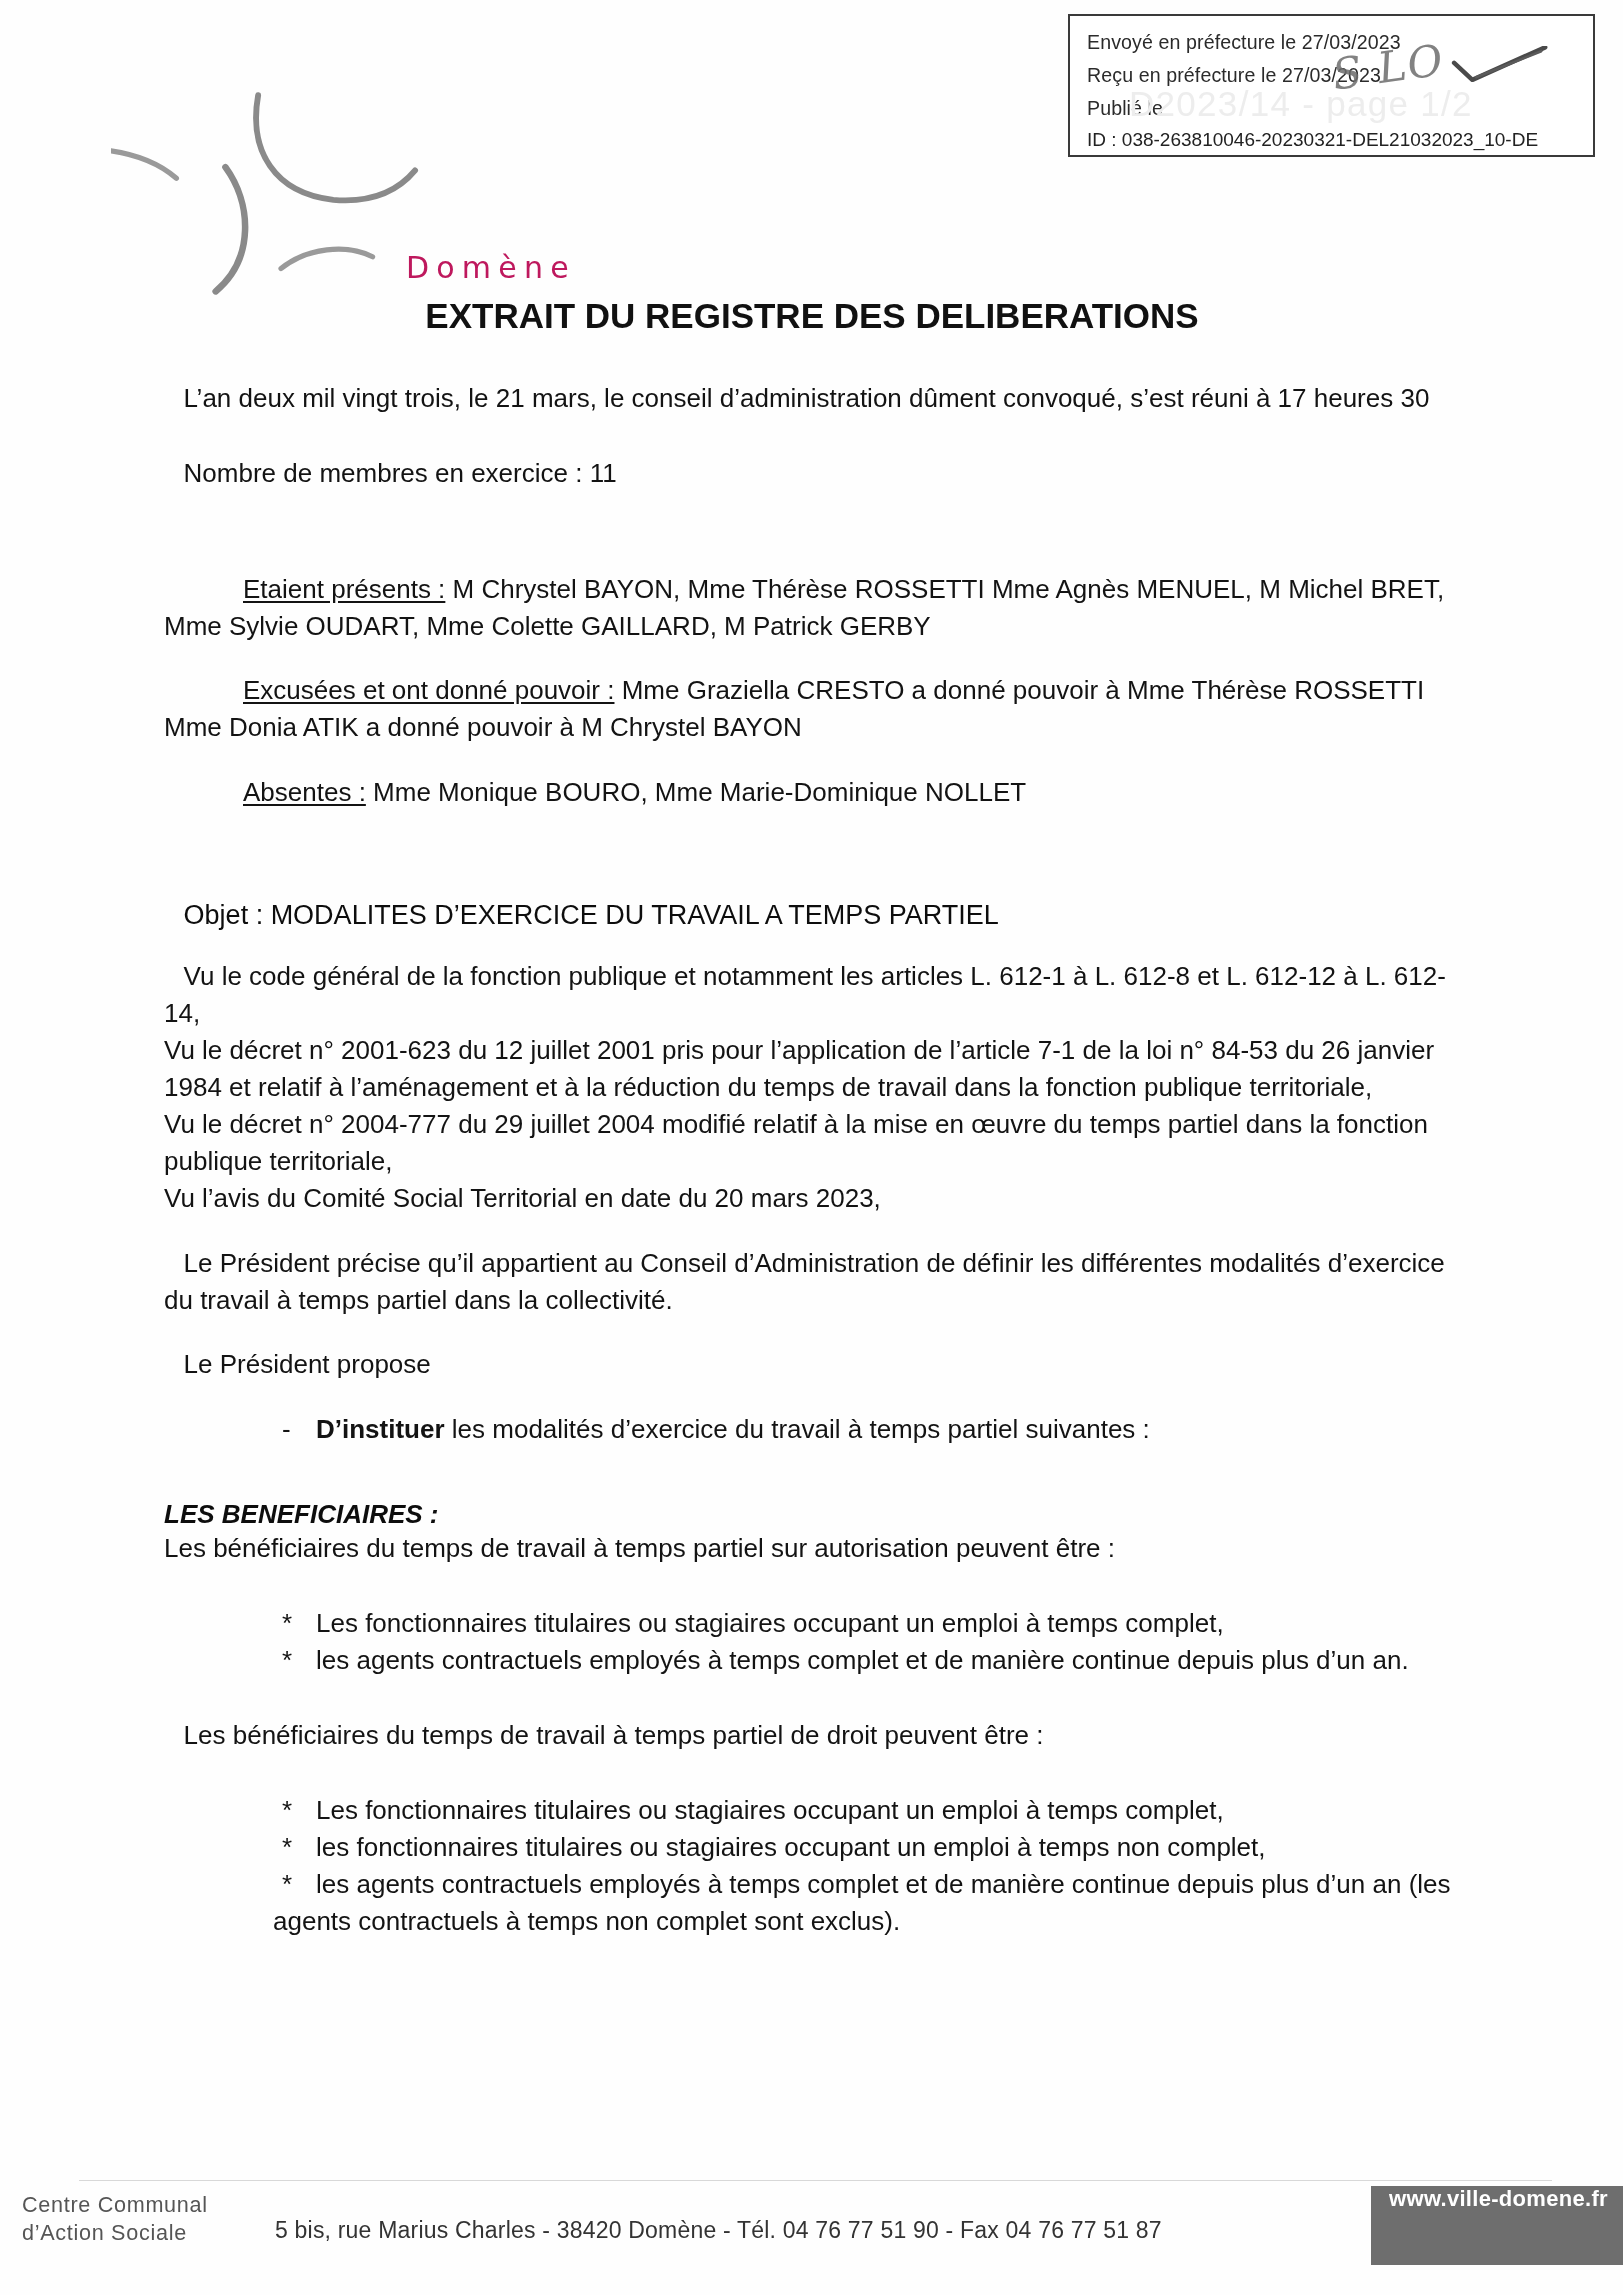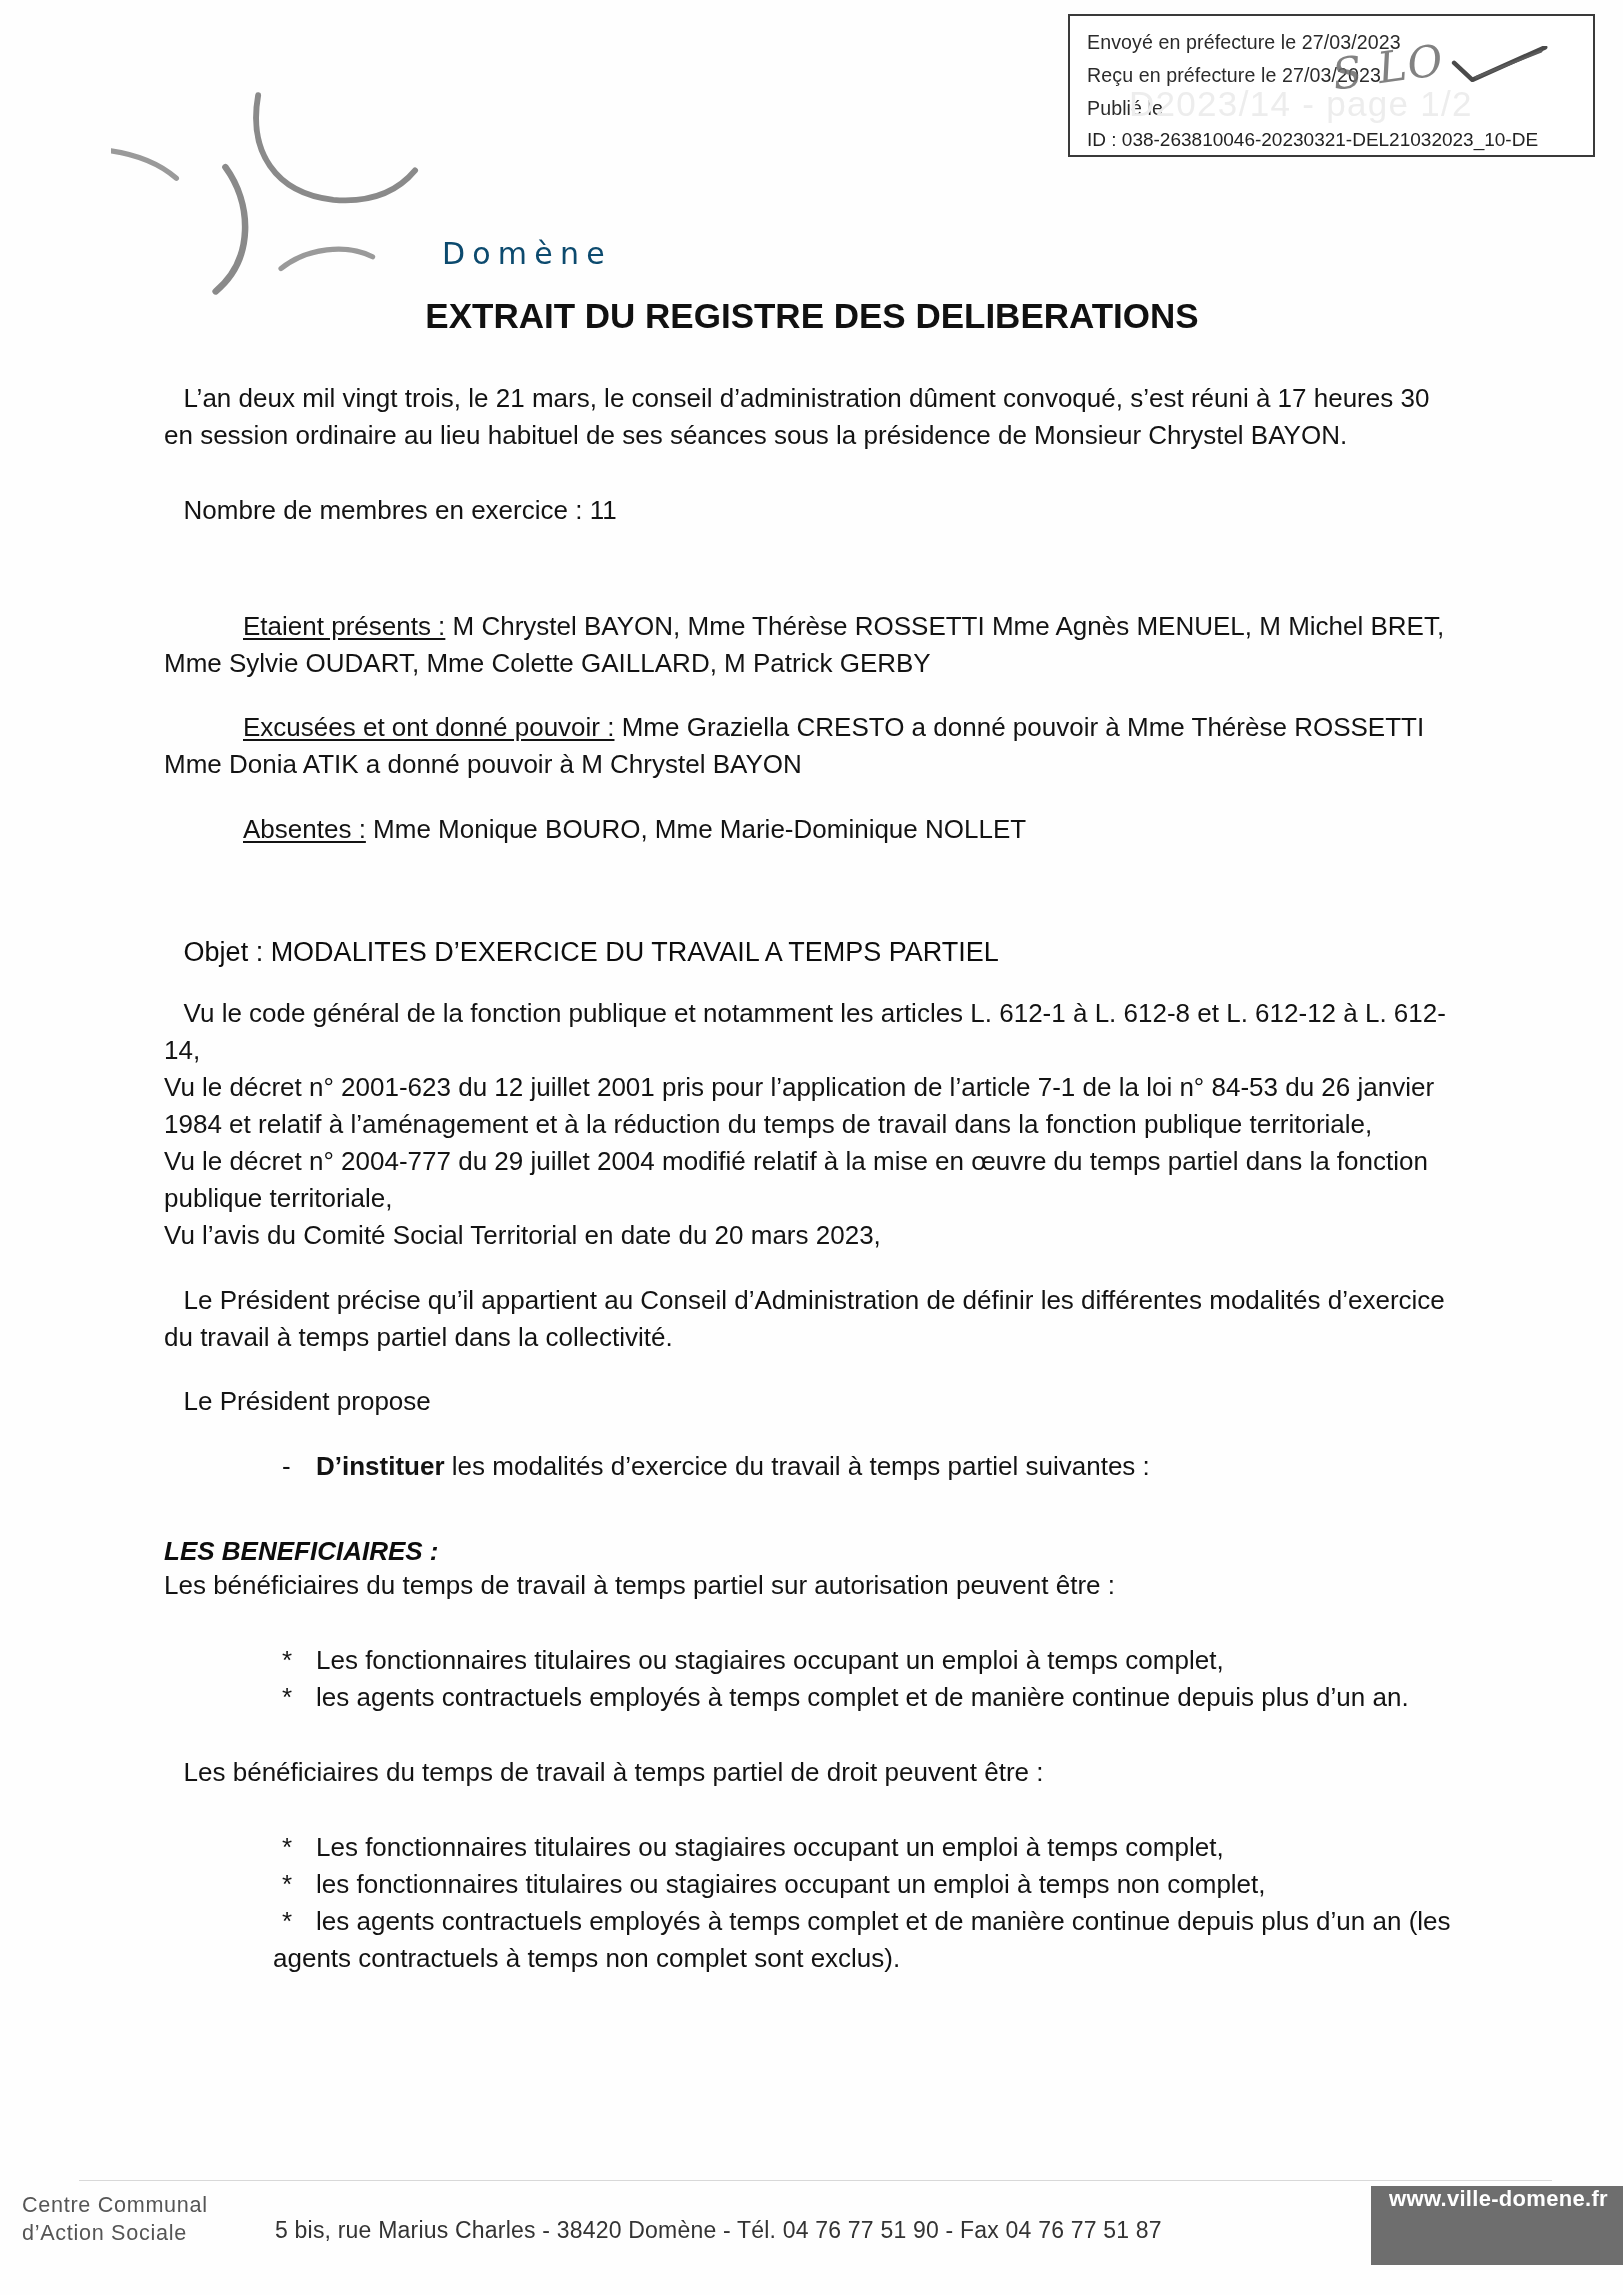--- a/index.html
+++ b/index.html
@@ -94,26 +94,25 @@
     top: 105px;
     font-size: 76px;
     font-weight: bold;
     color: #6f6f6f;
     letter-spacing: -1.3px;
     font-family: "DejaVu Sans", sans-serif;
   }
   .logo-domene {
     position: absolute;
     left: 295px;
-    top: 164px;
+    top: 178px;
     font-size: 30px;
-    color: #0c4a6e;
+    color: #be185d;
     letter-spacing: 7.2px;
     font-family: "DejaVu Sans", sans-serif;
-    margin-left: 36px;
   }
   .logo-arcs { position: absolute; left: 0; top: 0; }
 
   
   .doc-title {
     position: absolute;
     left: 0;
     top: 296px;
     width: 1624px;
     text-align: center;
@@ -254,21 +253,20 @@
       <path d="M6 26 L34 52 L146 2" fill="none" stroke="#4a4a4a" stroke-width="7" stroke-linecap="round" stroke-linejoin="round"></path>
       <path d="M40 48 L140 8" fill="none" stroke="#5a5a5a" stroke-width="4" stroke-linecap="round"></path>
     </svg>
   </div>
 
   <div class="doc-title">EXTRAIT DU REGISTRE DES DELIBERATIONS</div>
 
   <div class="body-area">
 
     <p class="para indent-1">L’an deux mil vingt trois, le 21 mars, le conseil d’administration dûment convoqué,  s’est réuni à 17 heures 30</p>
-    <p class="para">en session ordinaire au lieu habituel de ses séances sous la présidence de Monsieur Chrystel BAYON.</p>
 
     <div class="sp-lg"></div>
     <p class="para indent-1">Nombre de membres en exercice : 11</p>
 
     <div class="sp-xl"></div>
     <div class="sp-md"></div>
 
     <p class="para indent-2">
       <span class="u-ital">Etaient présents :</span><span> M Chrystel BAYON, Mme Thérèse ROSSETTI Mme Agnès MENUEL, M Michel BRET,</span>
     </p>

